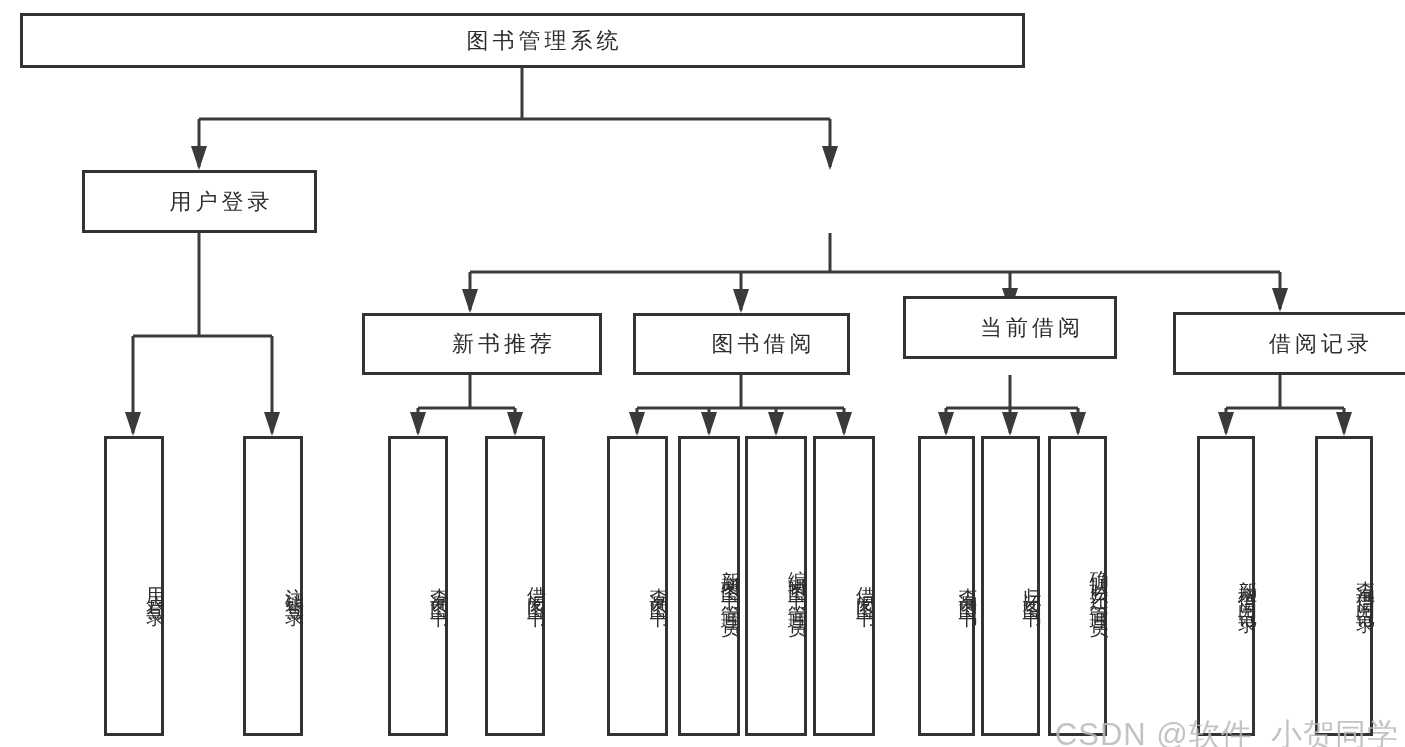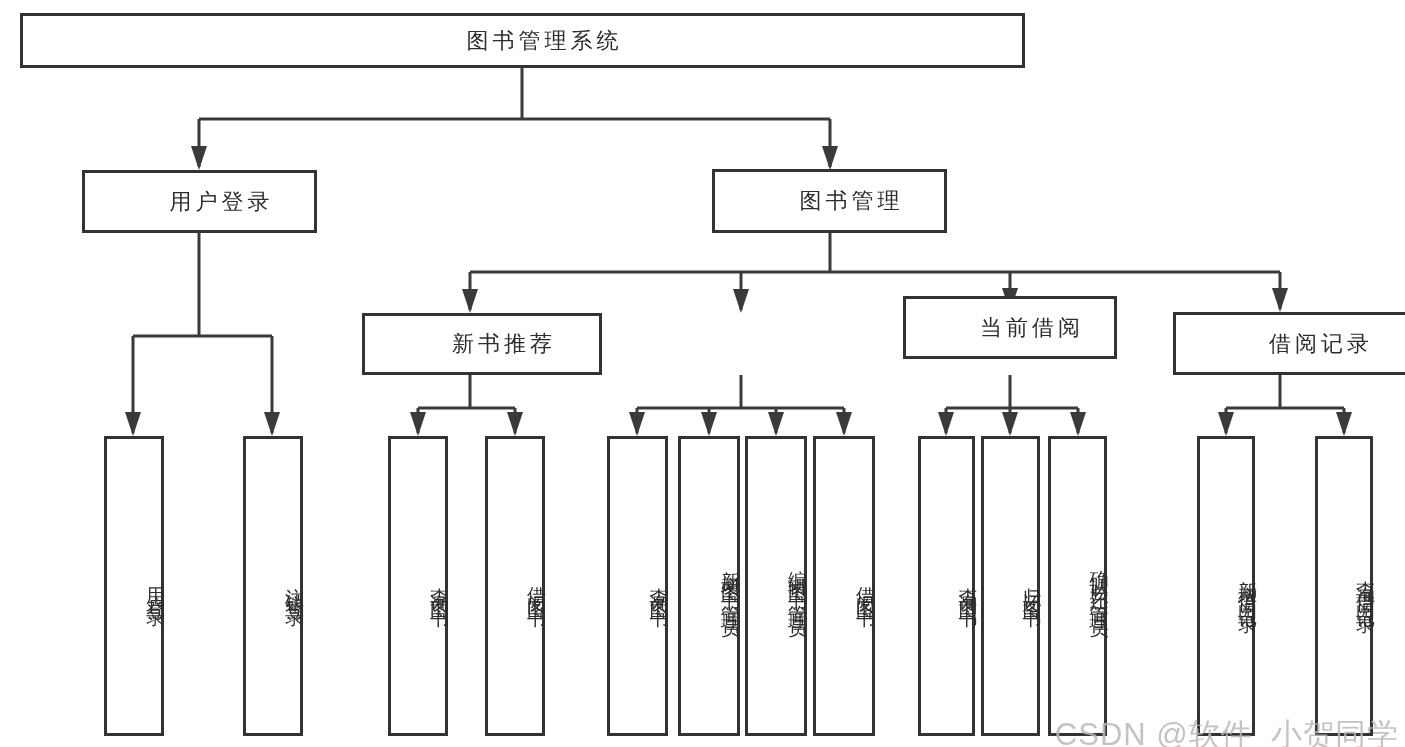--- a/index.html
+++ b/index.html
@@ -104,23 +104,23 @@
     <polygon points="1070,412 1086,412 1078,436"></polygon>
 
     <path d="M1280,375 V408 M1226,408 H1344 M1226,408 V433 M1344,408 V433"></path>
     <polygon points="1218,412 1234,412 1226,436"></polygon>
     <polygon points="1336,412 1352,412 1344,436"></polygon>
   </svg>
 
   <div class="box" style="left:20px; top:13px; width:1005px; height:55px;">图书管理系统</div>
 
   <div class="box" style="left:82px; top:170px; width:235px; height:63px;">用户登录</div>
-  <div class="box" style="left:712px; top:169px; width:235px; height:64px;">图书管理</div>
 
   <div class="box" style="left:362px; top:313px; width:240px; height:62px;">新书推荐</div>
+  <div class="box" style="left:633px; top:313px; width:217px; height:62px;">图书借阅</div>
   <div class="box" style="left:903px; top:296px; width:214px; height:63px;">当前借阅</div>
   <div class="box" style="left:1173px; top:312px; width:252px; height:63px;">借阅记录</div>
 
   <div class="box leaf" style="left:104px; top:436px; width:60px; height:300px;">用户登录</div>
   <div class="box leaf" style="left:243px; top:436px; width:60px; height:300px;">注销登录</div>
 
   <div class="box leaf" style="left:388px; top:436px; width:60px; height:300px;">查询图书</div>
   <div class="box leaf" style="left:485px; top:436px; width:60px; height:300px;">借阅图书</div>
 
   <div class="box leaf" style="left:607px; top:436px; width:61px; height:300px;">查询图书</div>

